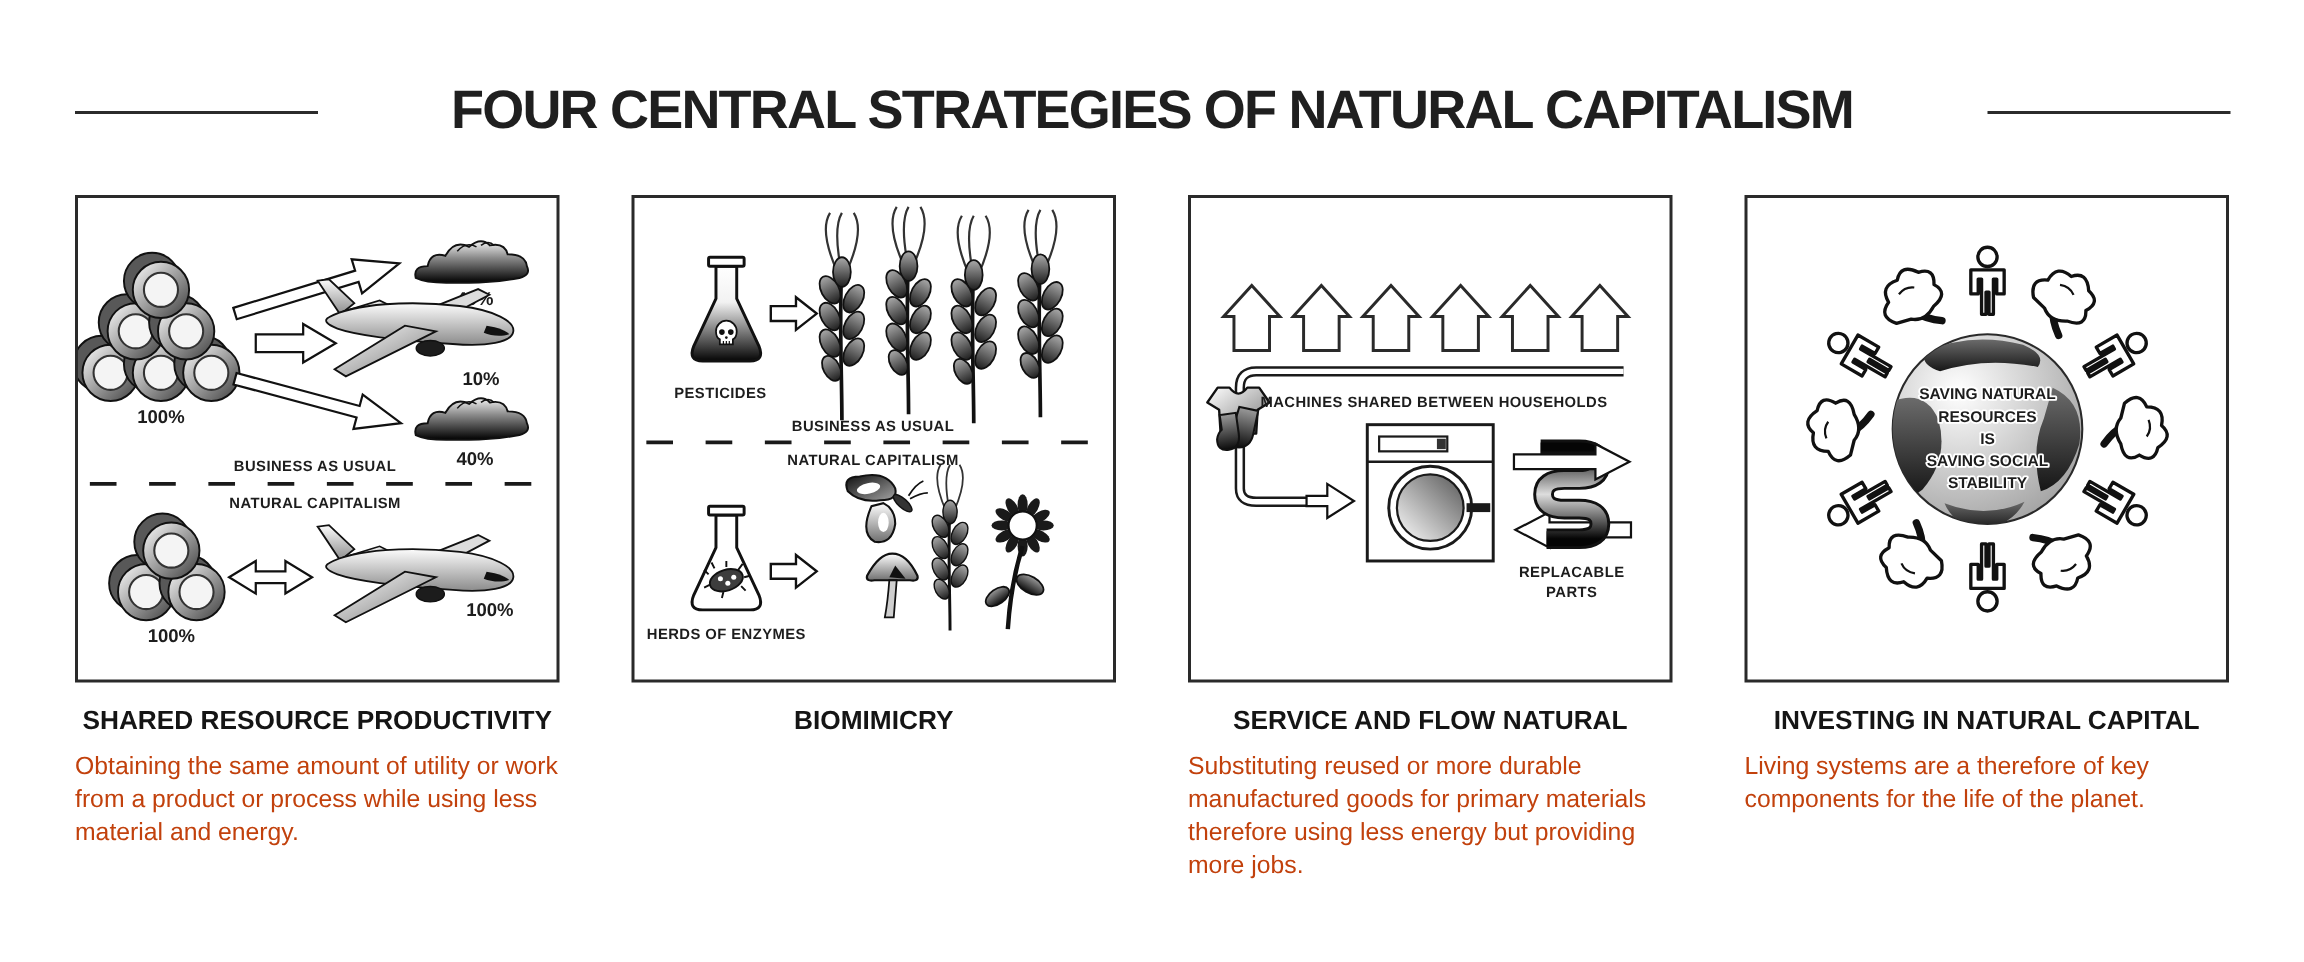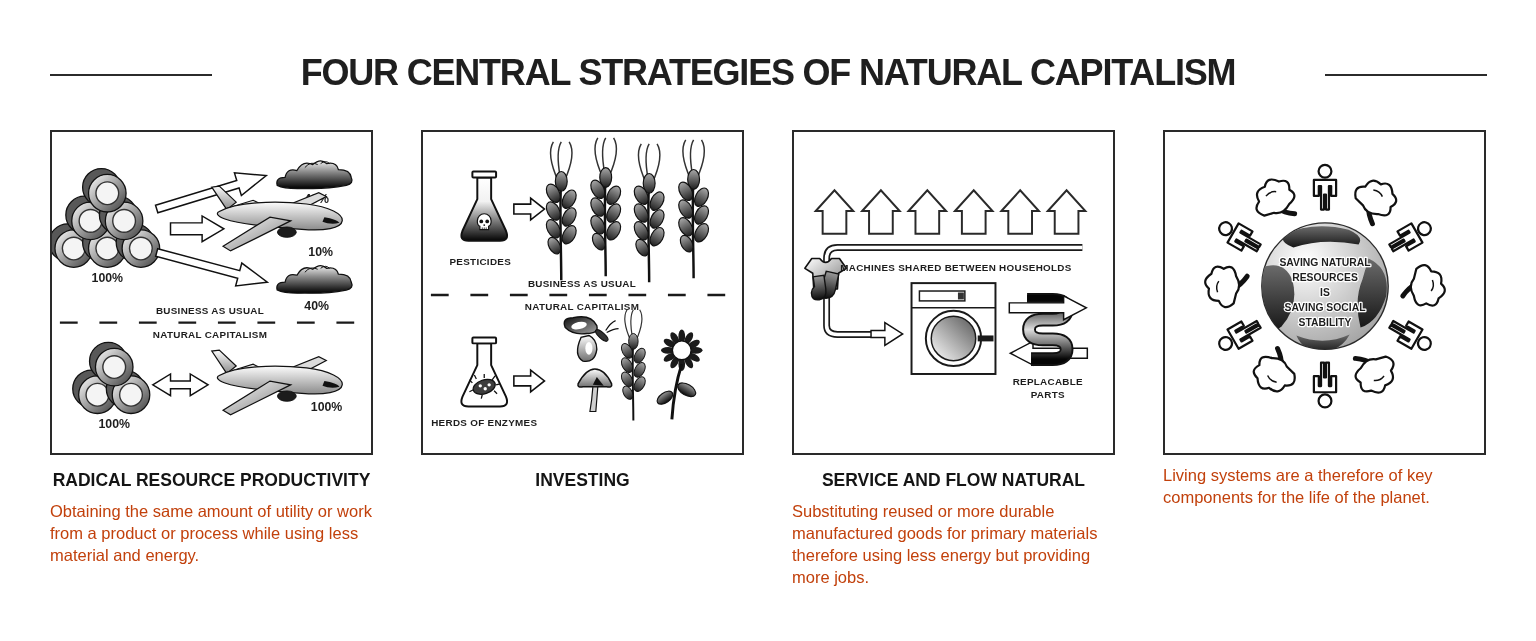--- a/index.html
+++ b/index.html
@@ -202,21 +202,21 @@
             <use href="#symPipe" x="63" y="238"></use>
           </g>
           <text class="pct" x="63" y="300">100%</text>
 
           <use href="#arrDouble" transform="translate(130,256)"></use>
 
           <use href="#symPlane" transform="translate(158,218) scale(0.95)"></use>
           <text class="pct" x="278" y="282">100%</text>
         </svg>
       </div>
-      <h2 class="panel-title">RADICAL RESOURCE PRODUCTIVITY</h2>
+      <h2 class="panel-title">SHARED RESOURCE PRODUCTIVITY</h2>
       <p class="panel-desc">Obtaining the same amount of utility or work from a product or process while using less material and energy.</p>
     </div>
 
     <div class="col">
       <div class="figure">
         <svg viewBox="0 0 323 325" preserveAspectRatio="none">
           <g>
             <use href="#symFlask" transform="translate(38,40)" fill="url(#gPoison)"></use>
             <use href="#symSkull" transform="translate(62,92)"></use>
           </g>
@@ -279,21 +279,21 @@
               <ellipse cx="10" cy="9" rx="3.4" ry="7" transform="rotate(120 10 9)"></ellipse>
                 <ellipse cx="15" cy="4" rx="3.4" ry="7" transform="rotate(150 15 4)"></ellipse>
             </g>
             <circle cx="22" cy="16" r="9.5" fill="#fff" stroke="#111" stroke-width="1.4"></circle>
             <path d="M22,30 Q14,55 12,86" fill="none" stroke="#111" stroke-width="3"></path>
             <ellipse cx="5" cy="64" rx="9" ry="5" transform="rotate(-35 5 64)" fill="url(#gDark)" stroke="#111" stroke-width="1.2"></ellipse>
             <ellipse cx="27" cy="56" rx="10" ry="5.5" transform="rotate(30 27 56)" fill="url(#gDark)" stroke="#111" stroke-width="1.2"></ellipse>
           </g>
         </svg>
       </div>
-      <h2 class="panel-title">INVESTING</h2>
+      <h2 class="panel-title">BIOMIMICRY</h2>
     </div>
 
     <div class="col">
       <div class="figure">
         <svg viewBox="0 0 323 325" preserveAspectRatio="none">
           <g>
             <use href="#symHouse" x="21" y="58"></use>
               <use href="#symHouse" x="68" y="58"></use>
             <use href="#symHouse" x="115" y="58"></use>
               <use href="#symHouse" x="162" y="58"></use>
@@ -370,17 +370,18 @@
               <path d="M133,206 Q161,217 187,205 Q177,224 150,224 Q137,216 133,206 Z"></path>
             </g>
             <text class="globe-txt" x="162" y="136">SAVING NATURAL</text>
             <text class="globe-txt" x="162" y="151">RESOURCES</text>
             <text class="globe-txt" x="162" y="166">IS</text>
             <text class="globe-txt" x="162" y="181">SAVING SOCIAL</text>
             <text class="globe-txt" x="162" y="196">STABILITY</text>
           </g>
         </svg>
       </div>
+      <h2 class="panel-title">INVESTING IN NATURAL CAPITAL</h2>
       <p class="panel-desc">Living systems are a therefore of key components for the life of the planet.</p>
     </div>
 
   </div>
 </div>
 
 </body></html>

